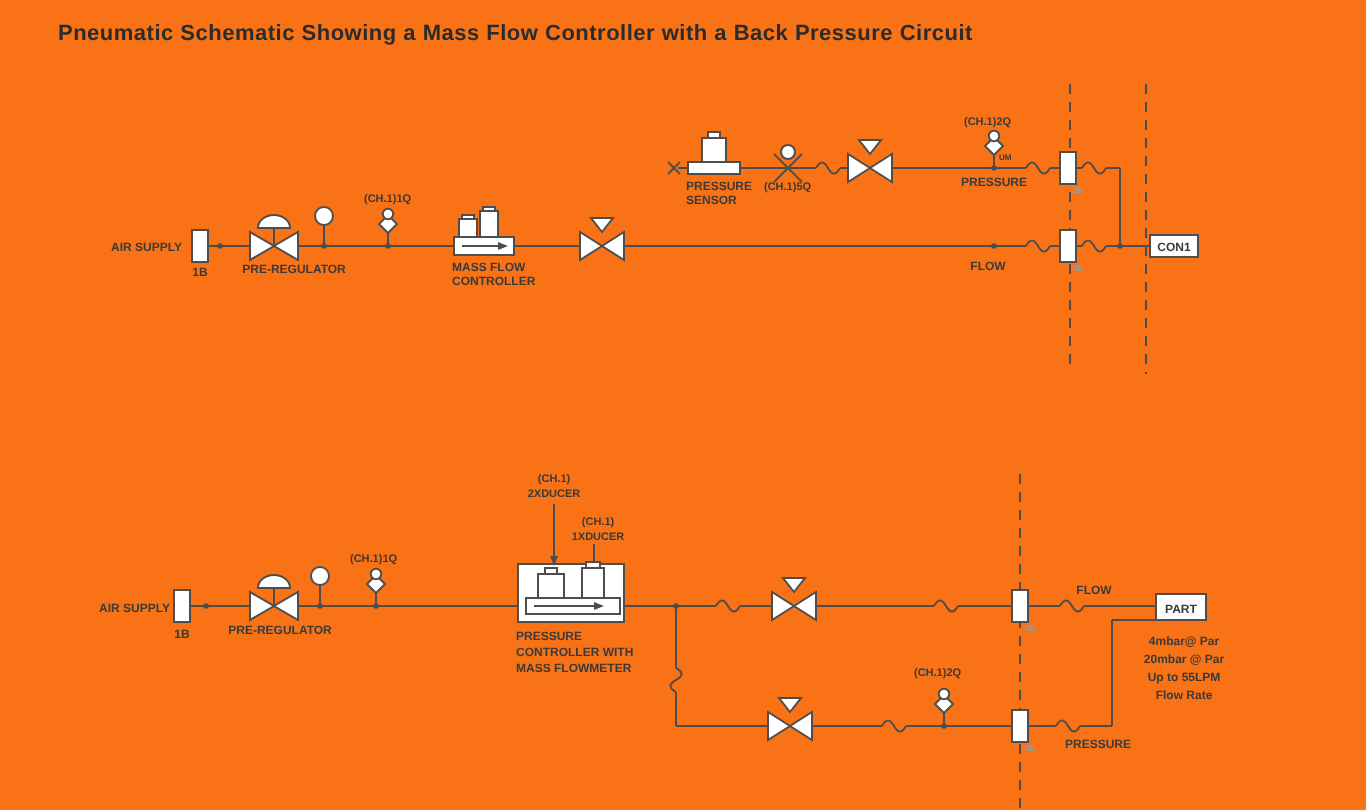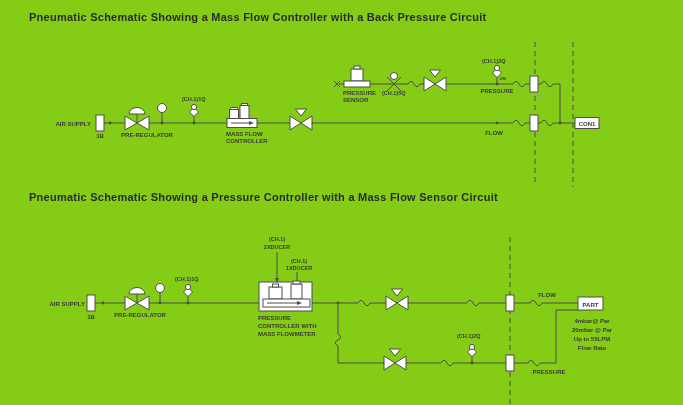--- a/index.html
+++ b/index.html
@@ -1,18 +1,18 @@
 <!DOCTYPE html>
 <html><head>
 <meta charset="utf-8">
 <style>
   html,body{margin:0;padding:0;}
   body{width:683px;height:405px;background:#ffffff;overflow:hidden;position:relative;
        font-family:"Liberation Sans",sans-serif;}
-  .canvas{position:absolute;left:0;top:0;width:683px;height:405px;background:#84cc16;}
+  .canvas{position:absolute;left:0;top:0;width:683px;height:405px;background:#f97316;}
   .title{position:absolute;font-weight:bold;font-size:11px;letter-spacing:.25px;
          color:#2b2b2b;white-space:nowrap;font-family:"Liberation Sans",sans-serif;}
   #title1{left:29px;top:11px;}
   #title2{left:29px;top:191px;}
   svg{position:absolute;left:0;top:0;}
   svg text{fill:#3a3a3a;font-family:"Liberation Sans",sans-serif;font-weight:bold;}
   .t6{font-size:6px;}
   .t55{font-size:5.5px;}
   .tag{font-size:4px;fill:#9b9b9b;}
   .tagd{font-size:4px;fill:#3a3a3a;}
@@ -22,21 +22,20 @@
   .dash{stroke:#4d4d4d;stroke-width:1;fill:none;stroke-dasharray:5 4;}
   .box{stroke:#4d4d4d;stroke-width:1;fill:#ffffff;}
   .solid{fill:#4d4d4d;stroke:none;}
 </style>
 </head>
 <body>
 
 <div class="canvas">
 
   <div class="title" id="title1">Pneumatic Schematic Showing a Mass Flow Controller with a Back Pressure Circuit</div>
-  <div class="title" id="title2">Pneumatic Schematic Showing a Pressure Controller with a Mass Flow Sensor Circuit</div>
 
   <svg width="683" height="405" viewBox="0 0 683 405">
     <defs>
 
       <g id="v3">
         <polygon points="-11,-7 -11,7 0,0" fill="#ffffff" stroke="#4d4d4d" stroke-width="1"></polygon>
         <polygon points="11,-7 11,7 0,0" fill="#ffffff" stroke="#4d4d4d" stroke-width="1"></polygon>
         <polygon points="-5.5,-14 5.5,-14 0,-7" fill="#ffffff" stroke="#4d4d4d" stroke-width="1"></polygon>
       </g>
 

